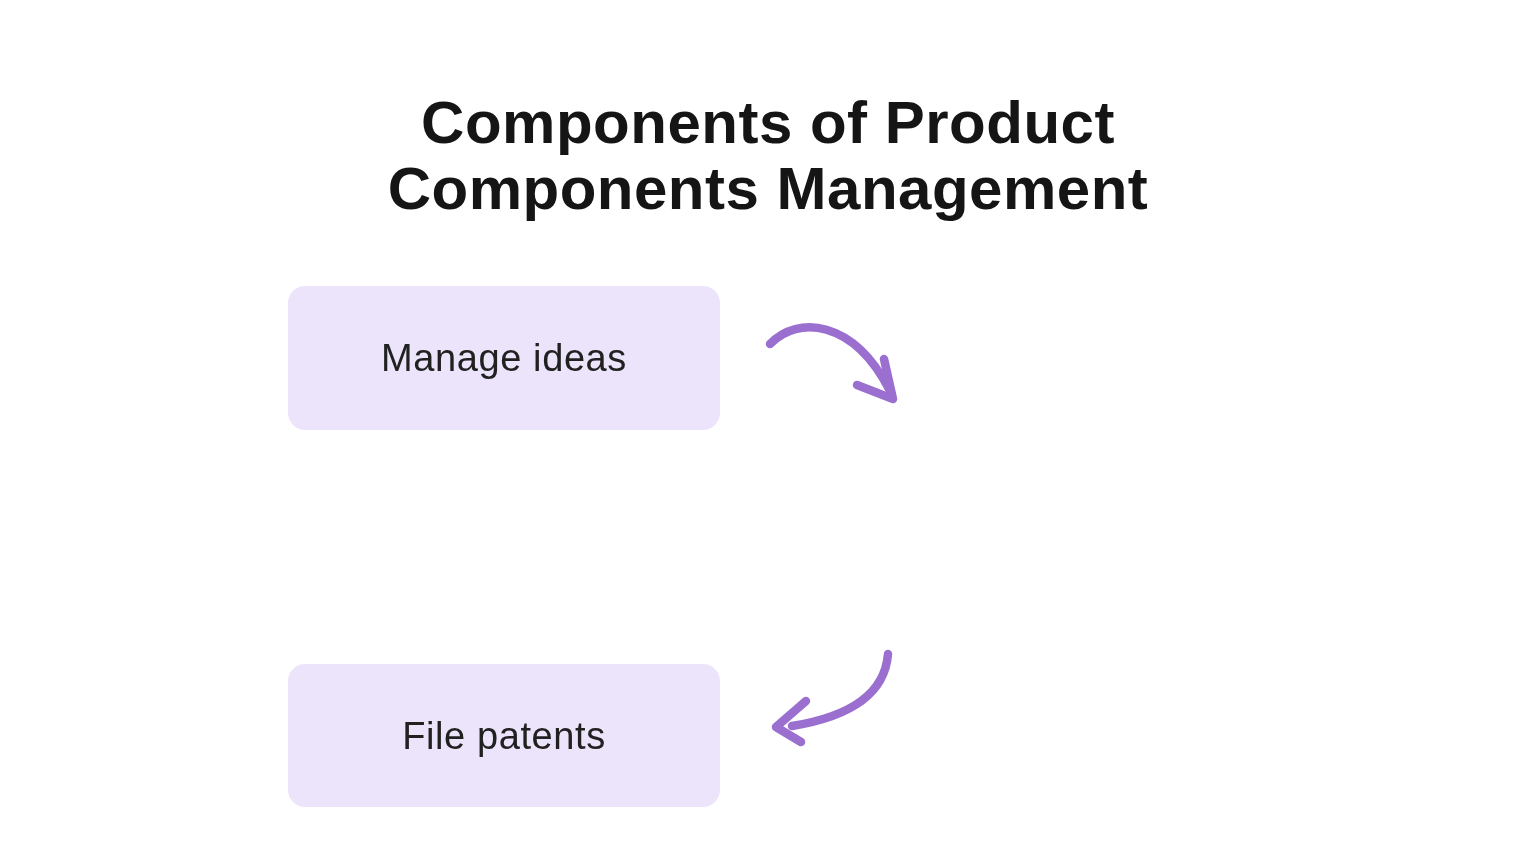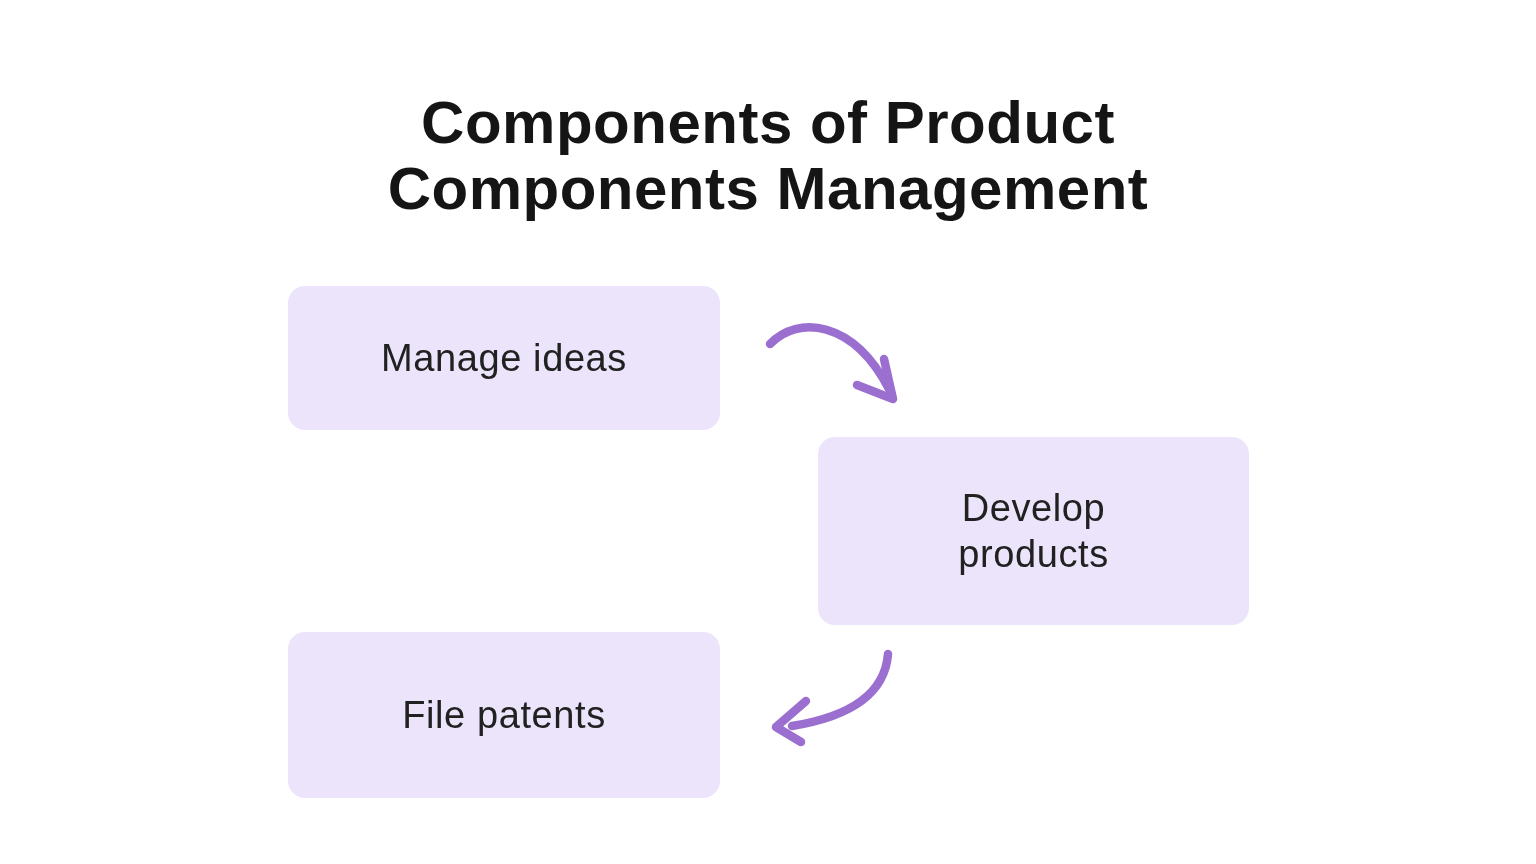--- a/index.html
+++ b/index.html
@@ -46,21 +46,21 @@
     line-height: 46px;
   }
   .node .line {
     display: block;
   }
   .node .line:empty {
     display: none;
   }
   .node-manage-ideas   { left: 288px; top: 286px; width: 432px; height: 144px; }
   .node-develop-products { left: 818px; top: 437px; width: 431px; height: 188px; }
-  .node-file-patents   { left: 288px; top: 632px; width: 432px; height: 166px; }
+  .node-file-patents   { left: 288px; top: 664px; width: 432px; height: 143px; }
   .arrows {
     position: absolute;
     left: 0;
     top: 0;
     width: 1536px;
     height: 864px;
     pointer-events: none;
   }
   .arrow-shaft, .arrow-head {
     fill: none;
@@ -78,24 +78,20 @@
   <h1 class="title">
     <span class="title-line">Components of Product</span>
     <span class="title-line">Components Management</span>
   </h1>
 
   <div class="node node-manage-ideas">
     <span class="line">Manage ideas</span>
 
   </div>
 
-  <div class="node node-develop-products">
-    <span class="line">Develop</span>
-    <span class="line">products</span>
-  </div>
 
   <div class="node node-file-patents">
     <span class="line">File patents</span>
 
   </div>
 
   <svg class="arrows" width="1536" height="864" viewBox="0 0 1536 864" xmlns="http://www.w3.org/2000/svg">
     <path class="arrow-shaft" d="M 770 344 C 798 315 853 320 889 389"></path>
     <path class="arrow-head" d="M 857 385 L 893 399 L 884 359"></path>
     <path class="arrow-shaft" d="M 888 654 C 885 692 854 716 792 726"></path>

